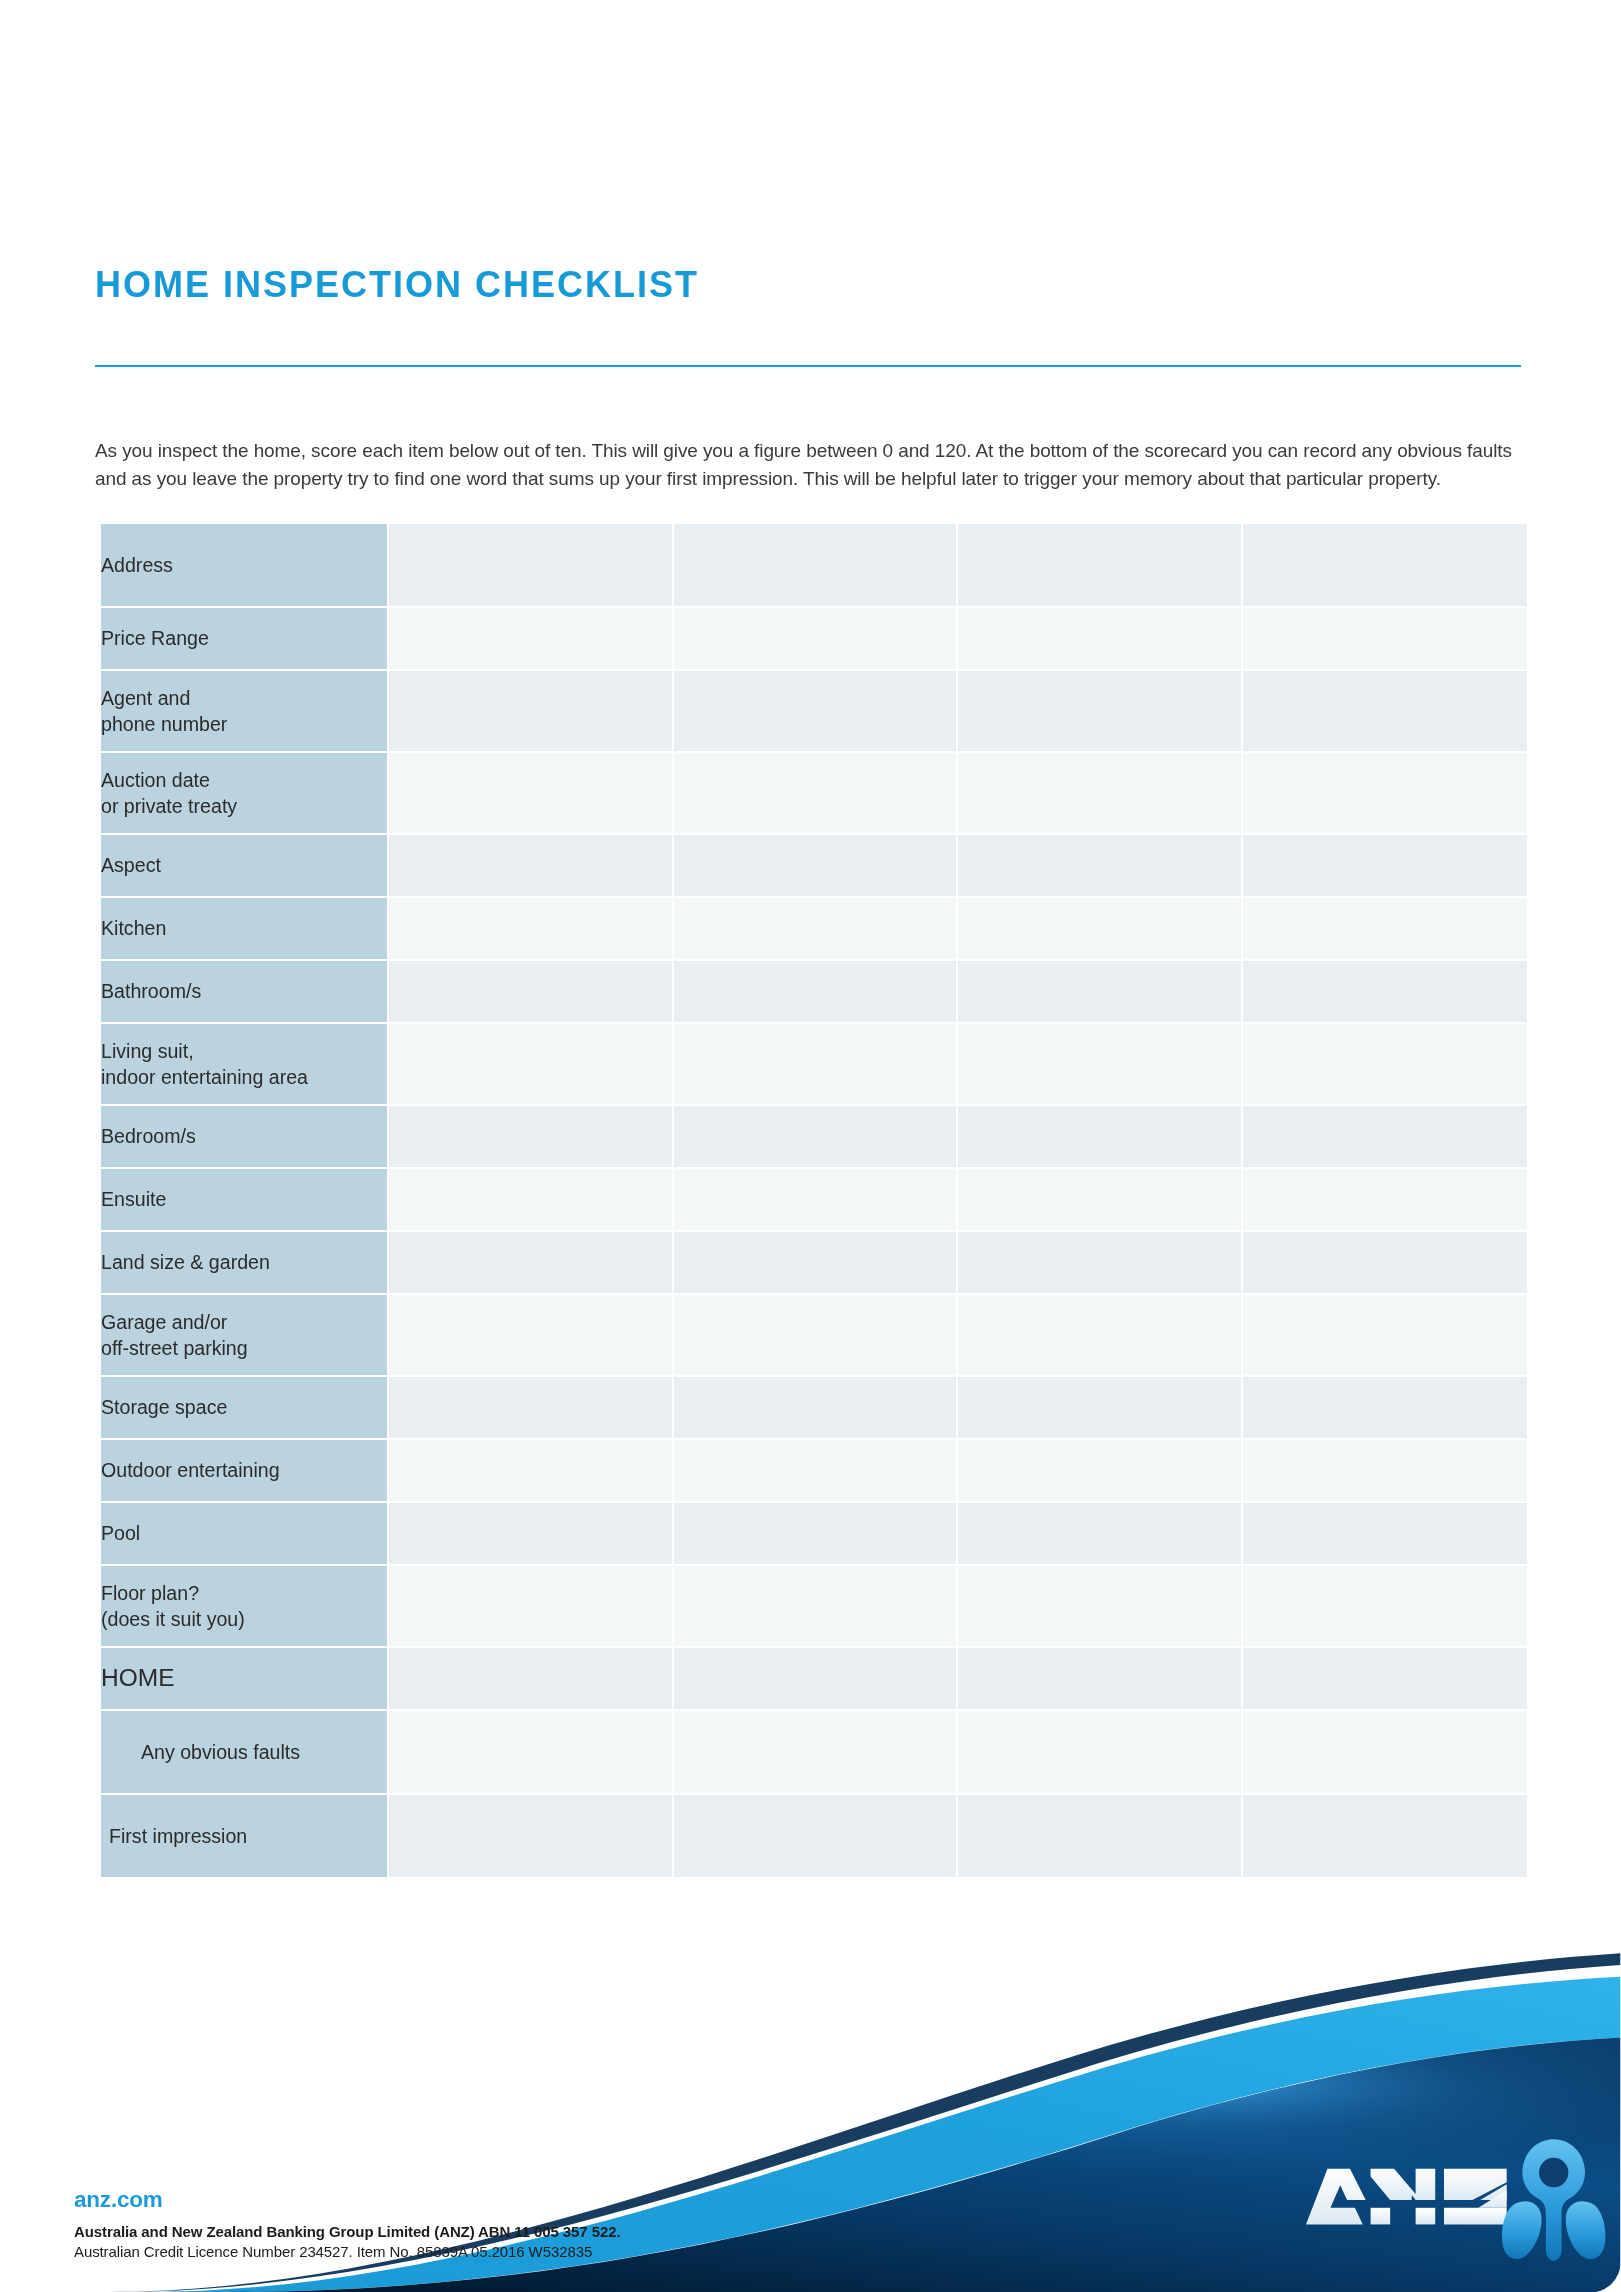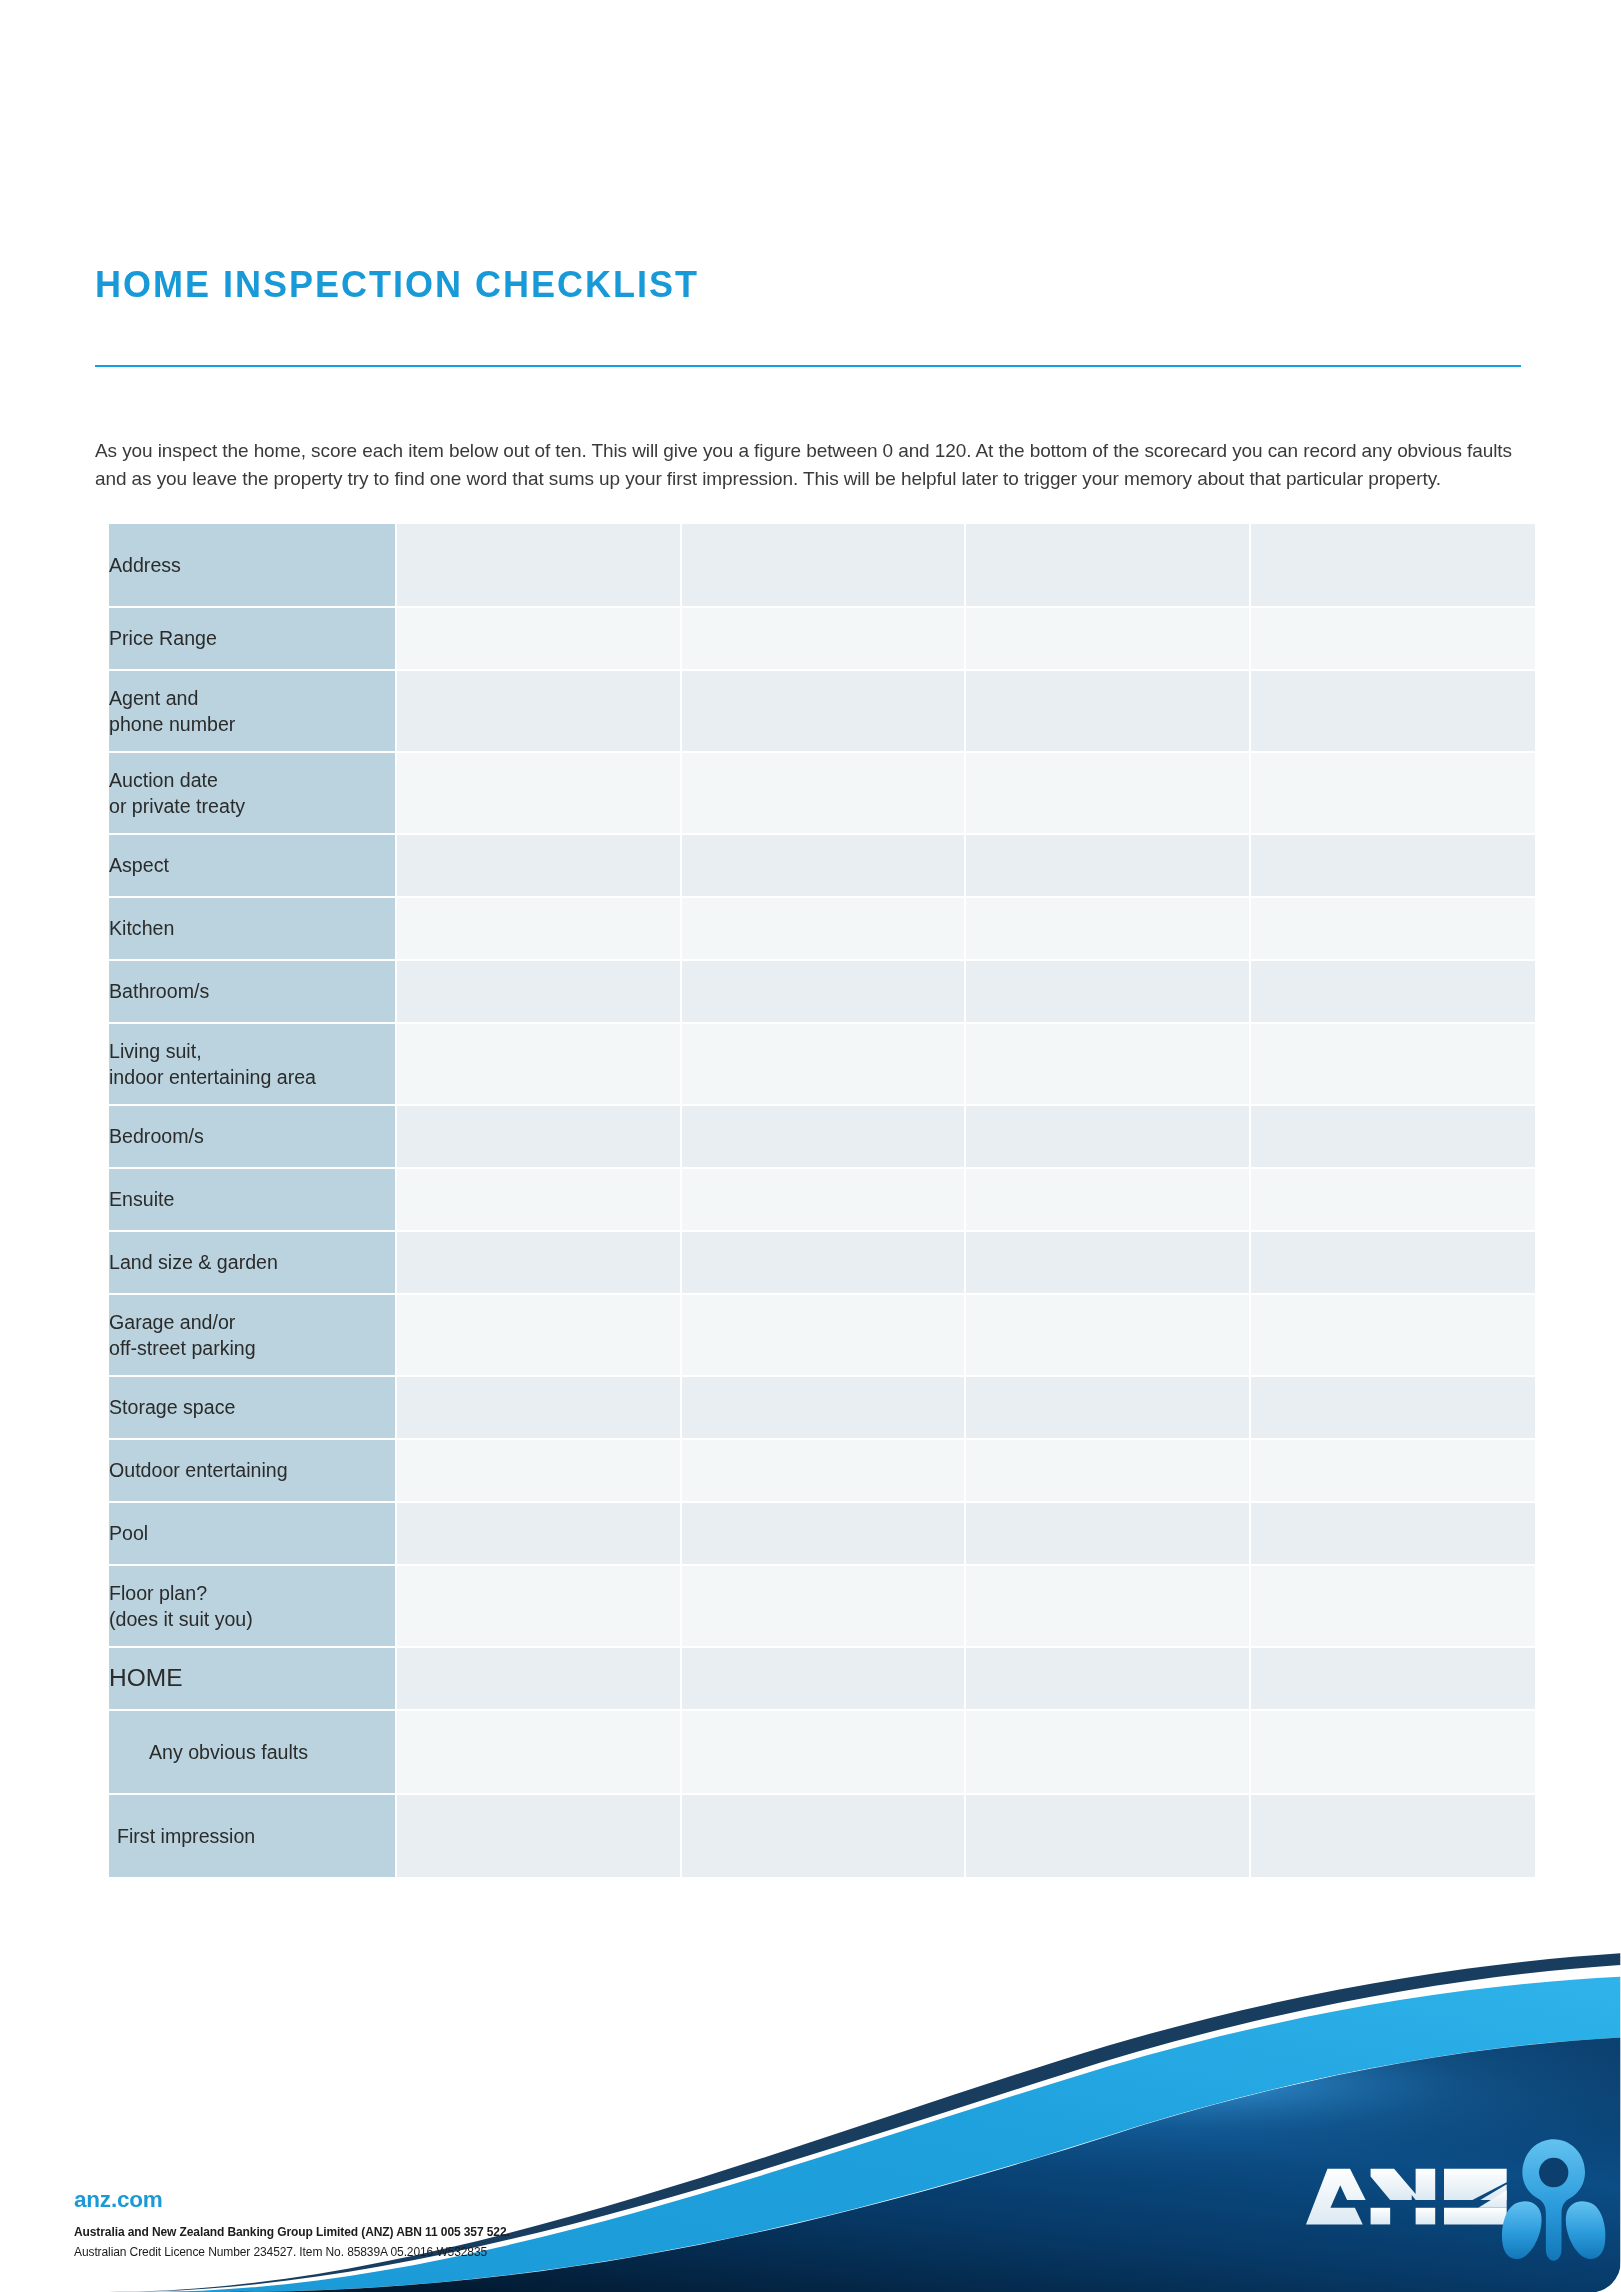--- a/index.html
+++ b/index.html
@@ -51,21 +51,21 @@
     width: 1431px;
     font-size: 19px;
     line-height: 28px;
     color: #3a3a3a;
     letter-spacing: -0.1px;
   }
 
   
   #scorecard {
     position: absolute;
-    left: 109px;
+    left: 101px;
     top: 524px;
     width: 1426px;
     border-collapse: separate;
     border-spacing: 0;
     table-layout: fixed;
   }
   #scorecard td {
     padding: 0;
     vertical-align: middle;
   }
@@ -116,21 +116,21 @@
   }
   #anz-url {
     font-size: 22.5px;
     font-weight: bold;
     color: #1b9ad6;
     line-height: 1.1;
     letter-spacing: -0.2px;
   }
   #legal {
     margin-top: 8.8px;
-    font-size: 12px;
+    font-size: 15px;
     line-height: 20.6px;
     color: #1c1c1c;
     letter-spacing: -0.1px;
   }
   #legal .bold { font-weight: bold; }
 </style>
 </head>
 <body>
 
 <div id="page">

